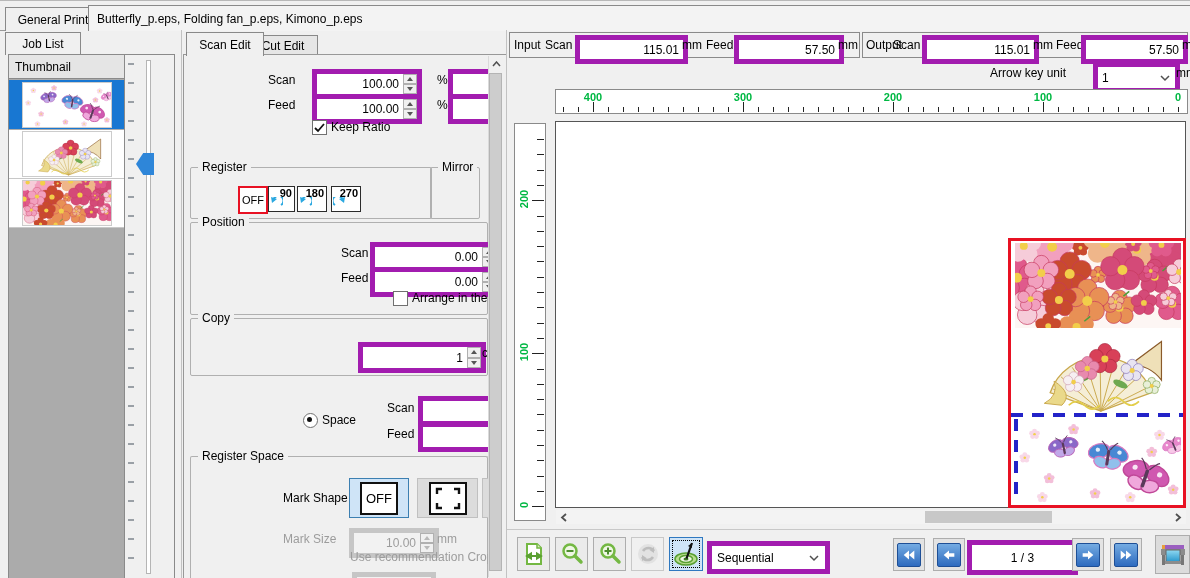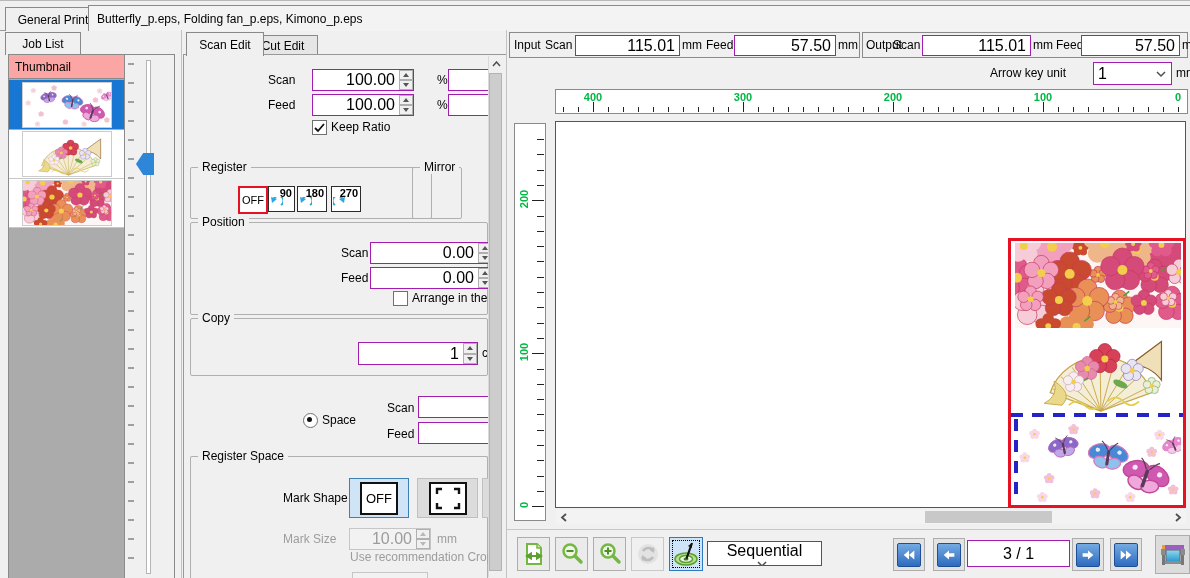--- a/index.html
+++ b/index.html
@@ -7,22 +7,22 @@
         font-family:"Liberation Sans","DejaVu Sans",sans-serif;font-size:12px;color:#000;
         overflow:hidden;border-top:1px solid #B8B8B8;}
   .abs{position:absolute;}
   .lbl{position:absolute;white-space:nowrap;font-size:12px;line-height:14px;}
   .glbl{color:#9C9C9C;}
   .tab{position:absolute;background:#F0F0F0;border:1px solid #898989;border-bottom:none;
        display:flex;align-items:center;padding:0 8px;white-space:nowrap;}
   .panelbox{position:absolute;border:1px solid #989898;background:#F0F0F0;}
   .grp{position:absolute;border:1px solid #B0B0B0;border-radius:2px;}
   .grp .t{position:absolute;top:-8px;left:7px;background:#F0F0F0;padding:0 4px;font-size:12px;}
-  .fld{position:absolute;background:#fff;border:1px solid #a21caf;overflow:hidden;
-       display:flex;align-items:center;font-size:16px;}
+  .fld{position:absolute;background:#fff;border:5px solid #a21caf;overflow:hidden;
+       display:flex;align-items:center;font-size:12px;}
   .fld .v{flex:1;text-align:right;padding:0 4px;}
   .fld.dis{background:#F2F2F2;border-color:#C6C6C6;color:#9C9C9C;}
   .spin{width:14px;align-self:stretch;display:flex;flex-direction:column;flex-shrink:0;}
   .spin i{flex:1;background:#F0F0F0;border:1px solid #B0B0B0;display:flex;align-items:center;justify-content:center;}
   .tri-up{width:0;height:0;border-left:3px solid transparent;border-right:3px solid transparent;border-bottom:4px solid #555;}
   .tri-dn{width:0;height:0;border-left:3px solid transparent;border-right:3px solid transparent;border-top:4px solid #555;}
   .dis .tri-up{border-bottom-color:#B8B8B8}.dis .tri-dn{border-top-color:#B8B8B8}
   .cb{position:absolute;width:13px;height:13px;background:#fff;border:1px solid #707070;}
   .radio{position:absolute;width:13px;height:13px;background:#fff;border:1px solid #707070;border-radius:50%;}
   .radio.on:after{content:"";position:absolute;left:3px;top:3px;width:5px;height:5px;border-radius:50%;background:#111;}
@@ -54,21 +54,21 @@
   </div>
   <div class="tab" style="left:88px;top:4px;width:1098px;height:25px;background:#F3F3F3;">
     <span>Butterfly_p.eps, Folding fan_p.eps, Kimono_p.eps</span>
   </div>
 
   <div class="tab" style="left:5px;top:31px;width:58px;height:22px;justify-content:center;">
     <span>Job List</span>
   </div>
   <div class="abs" style="left:8px;top:53px;width:165px;height:525px;border:1px solid #8A8A8A;background:#F0F0F0;"></div>
   <div class="abs" style="left:9px;top:54px;width:115px;height:523px;background:#ABABAB;border-right:1px solid #8A8A8A;">
-    <div class="abs" style="left:0;top:0;width:115px;height:24px;background:#fca5a5;border-bottom:1px solid #8A8A8A;display:flex;align-items:center;padding-left:6px;box-sizing:border-box;text-align:center;">
+    <div class="abs" style="left:0;top:0;width:115px;height:24px;background:#e5e5e5;border-bottom:1px solid #8A8A8A;display:flex;align-items:center;padding-left:6px;box-sizing:border-box;text-align:center;">
       <span>Thumbnail</span>
     </div>
     <div class="thumbrow" style="top:25px;background:#1877D2;">
       <div class="thumbimg" id="thumb-butterfly">
           <svg viewBox="0 0 170 88" preserveAspectRatio="none">
             <rect width="170" height="88" fill="#fff"></rect>
             <circle cx="20.0" cy="11.8" r="2.5" fill="#F8D8E8"></circle>
             <circle cx="23.0" cy="14.0" r="2.5" fill="#F8D8E8"></circle>
             <circle cx="21.9" cy="17.6" r="2.5" fill="#F8D8E8"></circle>
             <circle cx="18.1" cy="17.6" r="2.5" fill="#F8D8E8"></circle>
@@ -542,21 +542,21 @@
       </svg>
   </div>
   <div class="rotbtn" style="left:331px;top:185px;width:28px;height:24px;">
     <span style="align-self:flex-end;margin-right:2px;">270</span>
     <svg width="13" height="10" viewBox="0 0 13 10" style="align-self:flex-start;margin-left:1px;margin-top:-2px;">
       <path d="M2 8 A5 5 0 1 1 9.5 3.5" fill="none" stroke="#2BA8E0" stroke-width="2"></path>
         <polygon points="12,0 6,2 11,6" fill="#2BA8E0"></polygon>
       </svg>
   </div>
 
-  <div class="grp" style="left:412px;top:166px;width:48px;height:50px;">
+  <div class="grp" style="left:430px;top:166px;width:48px;height:50px;">
     <span class="t">Mirror</span>
   </div>
 
   <div class="grp" style="left:190px;top:221px;width:296px;height:91px;">
     <span class="t">Position</span>
   </div>
   <span class="lbl" style="left:341px;top:245px;">Scan</span>
   <div class="fld" style="left:370px;top:241px;width:121px;height:20px;">
     <span class="v">0.00</span>
     <span class="spin">
@@ -1201,21 +1201,21 @@
   </div>
   <div class="tbtn" style="left:669px;top:536px;width:32px;height:32px;background:#CFE4F7;border:1px solid #2E78C0;outline:1px dotted #000;outline-offset:-4px;">
     <svg width="26" height="26" viewBox="0 0 26 26">
       <ellipse cx="13" cy="18" rx="11" ry="6" fill="#B9DD8F" stroke="#5AA032" stroke-width="1.5"></ellipse>
       <ellipse cx="13" cy="18" rx="6.5" ry="3.5" fill="#EFF7E4" stroke="#5AA032" stroke-width="1.5"></ellipse>
       <ellipse cx="13" cy="18" rx="2.5" ry="1.5" fill="#3C7A20"></ellipse>
       <path d="M19 2 L13.5 17.5" stroke="#111" stroke-width="2.2" fill="none"></path>
       <path d="M19 2 L15 5 L19 7 Z" fill="#111"></path>
       </svg>
   </div>
-  <div class="fld" style="left:707px;top:540px;width:113px;height:23px;flex-direction:column;">
+  <div class="fld" style="left:707px;top:540px;width:113px;height:23px;">
     <span style="flex:1;text-align:left;padding:0 5px;">Sequential</span>
     <svg width="12" height="8" viewBox="0 0 12 8" style="margin-right:5px;flex-shrink:0;">
       <polyline points="2,2 6,6 10,2" fill="none" stroke="#505050" stroke-width="1.5"></polyline>
       </svg>
   </div>
 
   <div class="navbtn" style="left:893px;top:537px;">
     <span class="bl">
         <svg width="16" height="16" viewBox="0 0 18 18">
       <g fill="#fff">
@@ -1226,21 +1226,21 @@
       </span>
   </div>
   <div class="navbtn" style="left:933px;top:537px;">
     <span class="bl">
         <svg width="16" height="16" viewBox="0 0 18 18">
       <path d="M15 7 H9 V4 L3 9 L9 14 V11 H15 Z" fill="#fff"></path>
         </svg>
       </span>
   </div>
   <div class="fld" style="left:967px;top:539px;width:101px;height:25px;">
-    <span style="flex:1;text-align:center;">3 / 1</span>
+    <span style="flex:1;text-align:center;">1 / 3</span>
   </div>
   <div class="navbtn" style="left:1072px;top:537px;">
     <span class="bl">
         <svg width="16" height="16" viewBox="0 0 18 18">
       <path d="M3 7 H9 V4 L15 9 L9 14 V11 H3 Z" fill="#fff"></path>
         </svg>
       </span>
   </div>
   <div class="navbtn" style="left:1110px;top:537px;">
     <span class="bl">

